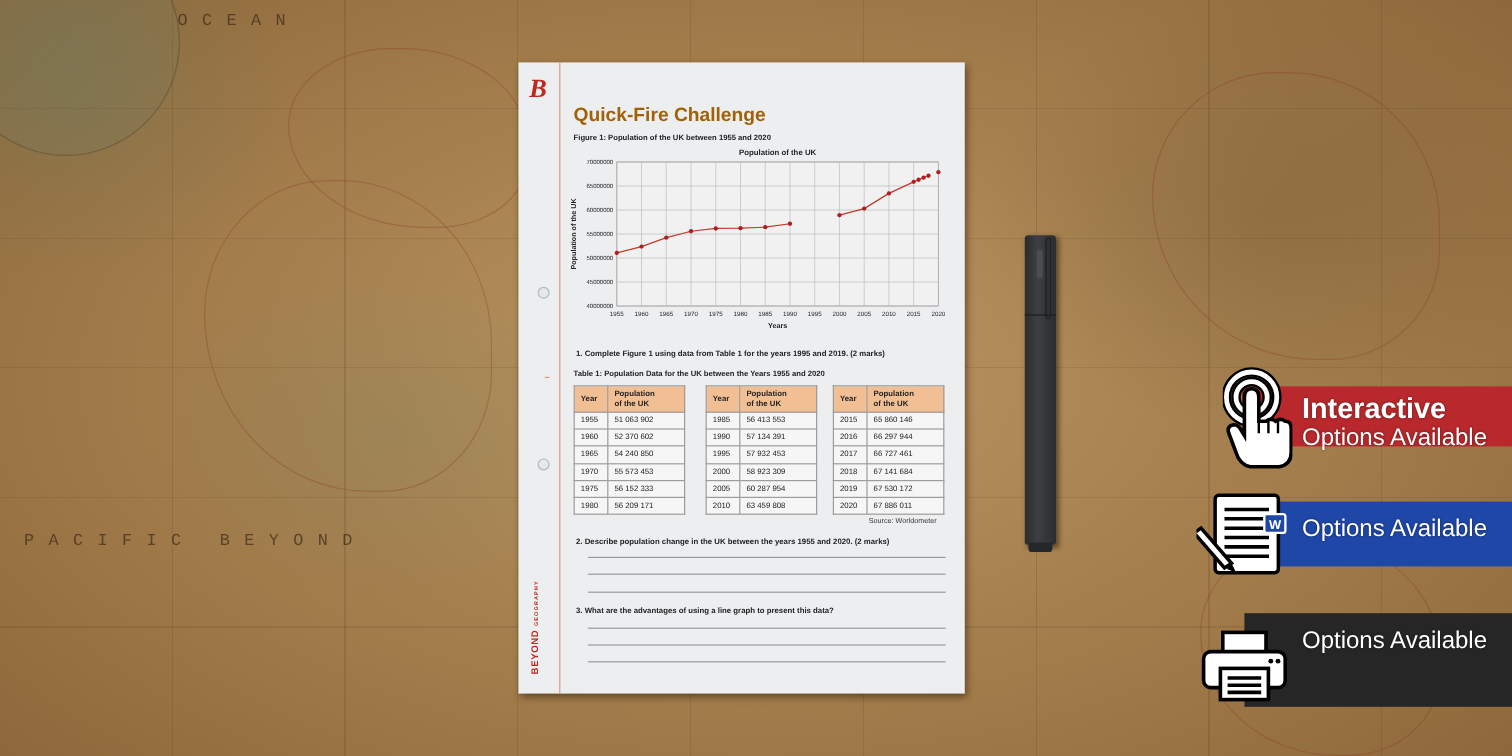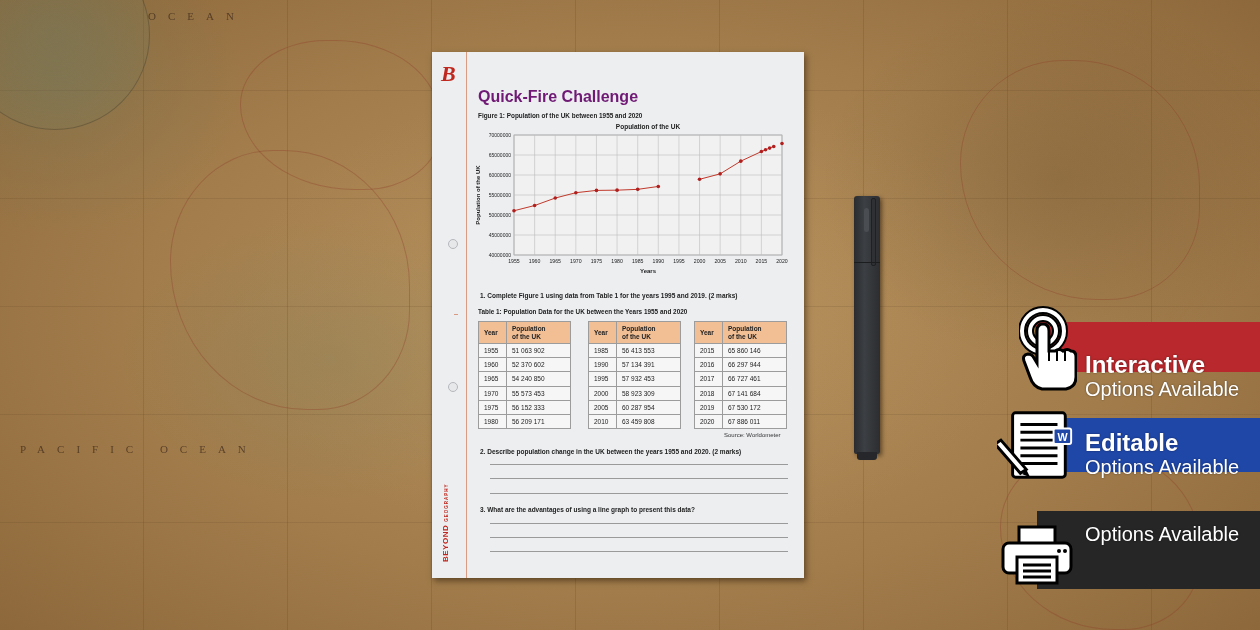--- a/index.html
+++ b/index.html
@@ -20,22 +20,22 @@
       repeating-linear-gradient(90deg, transparent 0 143px, rgba(80,55,30,0.18) 143px 144px),
       repeating-linear-gradient(0deg, transparent 0 107px, rgba(80,55,30,0.14) 107px 108px);
     pointer-events: none;
   }
   .globe {
     position: absolute; left: -40px; top: -60px; width: 190px; height: 190px;
     border-radius: 50%; border: 1px solid rgba(70,60,40,0.4);
     background: radial-gradient(circle, rgba(110,125,100,0.35), rgba(110,125,100,0.1));
   }
   .map-label {
-    position: absolute; font-family: Liberation Serif, serif;
-    color: rgba(60,40,25,0.7); letter-spacing: 12px; font-size: 11px; text-align: center;
+    position: absolute; font-family: Liberation Mono, monospace;
+    color: rgba(60,40,25,0.7); letter-spacing: 12px; font-size: 14px; text-align: center;
   }
   .coast {
     position: absolute; border: 1px solid rgba(140,60,40,0.35); border-radius: 45% 55% 40% 60%;
   }
 
   
   .sheet {
     position: absolute; left: 432px; top: 52px; width: 372px; height: 526px;
     background: #eceef0;
     box-shadow: 2px 3px 6px rgba(40,25,10,0.55);
@@ -52,21 +52,21 @@
     position: absolute; left: 9px; top: 11px; width: 18px; height: 22px;
     color: #c0271e; font-weight: bold; font-style: italic; font-size: 22px; line-height: 22px;
     font-family: "Liberation Serif", serif;
   }
   .brand {
     position: absolute; left: 9px; top: 510px; transform-origin: left top; transform: rotate(-90deg);
     font-size: 8px; white-space: nowrap; color: #c0271e; font-weight: bold; letter-spacing: 0.5px;
   }
   .brand .sub { font-size: 4.5px; letter-spacing: 1px; margin-left: 3px; }
   .title1 { position: absolute; left: 46px; top: 15px; font-size: 16.5px; color: #b8281f; white-space: nowrap; }
-  .title2 { position: absolute; left: 46px; top: 36px; font-size: 16px; color: #701a75; font-weight: bold; white-space: nowrap; }
+  .title2 { position: absolute; left: 46px; top: 36px; font-size: 16px; color: #a16207; font-weight: bold; white-space: nowrap; }
   .fig-cap { position: absolute; left: 46px; top: 60px; font-size: 6.4px; font-weight: bold; color: #222; white-space: nowrap; }
 
   .chart { position: absolute; left: 40px; top: 68px; width: 325px; height: 160px; }
   .chart svg { width: 100%; height: 100%; }
 
   .q { position: absolute; left: 48px; font-size: 6.5px; font-weight: bold; color: #222; white-space: nowrap; }
   .tcap { position: absolute; left: 46px; top: 256px; font-size: 6.4px; font-weight: bold; color: #222; white-space: nowrap; }
 
   .dtable {
     position: absolute; top: 269px; border-collapse: collapse; font-size: 6.5px; color: #222;
@@ -118,21 +118,21 @@
 </head>
 <body>
 
 <div class="map-lines"></div>
 <div class="globe"></div>
 <div class="coast" style="left:240px;top:40px;width:200px;height:150px;"></div>
 <div class="coast" style="left:170px;top:150px;width:240px;height:260px;"></div>
 <div class="coast" style="left:960px;top:60px;width:240px;height:240px;"></div>
 <div class="coast" style="left:1000px;top:450px;width:200px;height:180px;"></div>
 <div class="map-label" style="left:148px;top:10px;">OCEAN</div>
-<div class="map-label" style="left:20px;top:443px;">PACIFIC OCEAN</div>
+<div class="map-label" style="left:20px;top:443px;">PACIFIC BEYOND</div>
 
 <div class="sheet">
   <div class="margin-line"></div>
   <div class="hole" style="top:187px;"></div>
   <div class="tick"></div>
   <div class="hole" style="top:330px;"></div>
   <div class="logo">B</div>
   <div class="brand">
     <span>BEYOND</span><span class="sub">GEOGRAPHY</span>
   </div>
@@ -341,40 +341,39 @@
   <div class="badge-icon" style="left:20px;top:-3px;">
     <svg width="58" height="92" viewBox="0 0 58 92">
       <circle cx="24" cy="30" r="21" fill="none" stroke="#000" stroke-width="8"></circle>
       <circle cx="24" cy="30" r="21" fill="none" stroke="#fff" stroke-width="4"></circle>
       <circle cx="24" cy="30" r="13" fill="none" stroke="#000" stroke-width="8"></circle>
       <circle cx="24" cy="30" r="13" fill="none" stroke="#fff" stroke-width="4"></circle>
       <path d="M18 30 q0 -7 6 -7 q6 0 6 7 v20 h6 q4 -3 8 0 q4 -3 8 0 q5 0 5 6 v20 q0 10 -10 12 h-24 q-9 -2 -12 -12 l-6 -16 q-2 -6 4 -7 q4 0 6 4 l3 5 z" fill="#fff" stroke="#000" stroke-width="3"></path>
       <path d="M30 50 v10 M38 50 v10 M46 50 v10" stroke="#000" stroke-width="2"></path>
     </svg>
   </div>
-  <div class="badge-text" style="left:90px;top:14px;margin-top:24px;">
+  <div class="badge-text" style="left:90px;top:14px;">
     <div class="b1">Interactive</div>
     <div class="b2">Options Available</div>
   </div>
 </div>
 
 <div class="badge" style="top:412px;width:265px;">
   <div class="band" style="background:#1f47a8;top:6px;bottom:6px;"></div>
   <div class="badge-icon" style="left:2px;top:-3px;width:80px;">
     <svg width="82" height="78" viewBox="0 0 82 78">
       <rect x="16" y="6" width="54" height="66" rx="3" fill="#fff" stroke="#000" stroke-width="3"></rect>
       <path d="M24 18 h38 M24 26 h38 M24 34 h38 M24 42 h38 M24 50 h38 M24 58 h38" stroke="#000" stroke-width="3"></path>
       <rect x="58" y="22" width="18" height="16" rx="2" fill="#1f47a8" stroke="#fff" stroke-width="2"></rect>
       <text x="62" y="35" font-size="11" font-weight="bold" fill="#fff" font-family="Liberation Sans, sans-serif">W</text>
       <path d="M4 34 l26 30 l-6 4 l-26 -30 z" fill="#fff" stroke="#000" stroke-width="3"></path>
       <path d="M30 64 l4 8 l-8 -3 z" fill="#000"></path>
     </svg>
   </div>
   <div class="badge-text" style="left:90px;top:18px;">
-    <div class="b1">Editable</div>
     <div class="b2">Options Available</div>
   </div>
 </div>
 
 <div class="badge" style="top:505px;width:265px;height:86px;">
   <div class="band" style="background:#262626;left:42px;top:6px;bottom:2px;"></div>
   <div class="badge-icon" style="left:4px;top:14px;width:76px;">
     <svg width="76" height="64" viewBox="0 0 76 64">
       <rect x="20" y="4" width="36" height="20" fill="#fff" stroke="#000" stroke-width="3"></rect>
       <rect x="4" y="20" width="68" height="30" rx="6" fill="#fff" stroke="#000" stroke-width="3"></rect>

